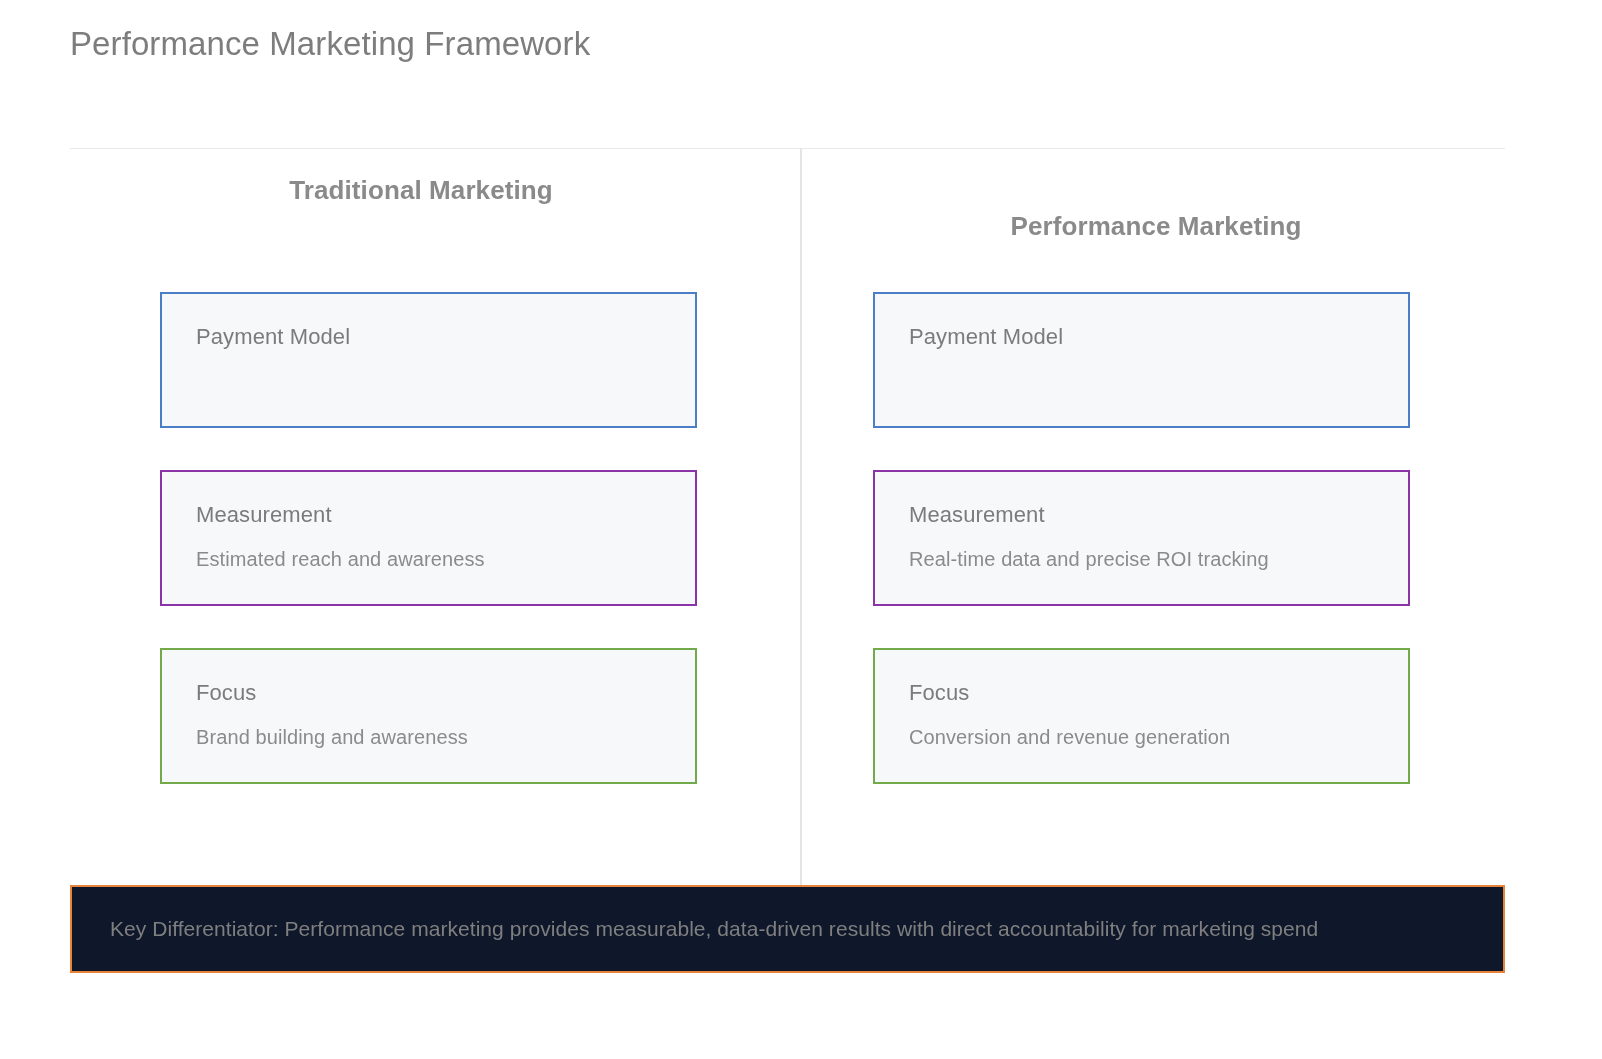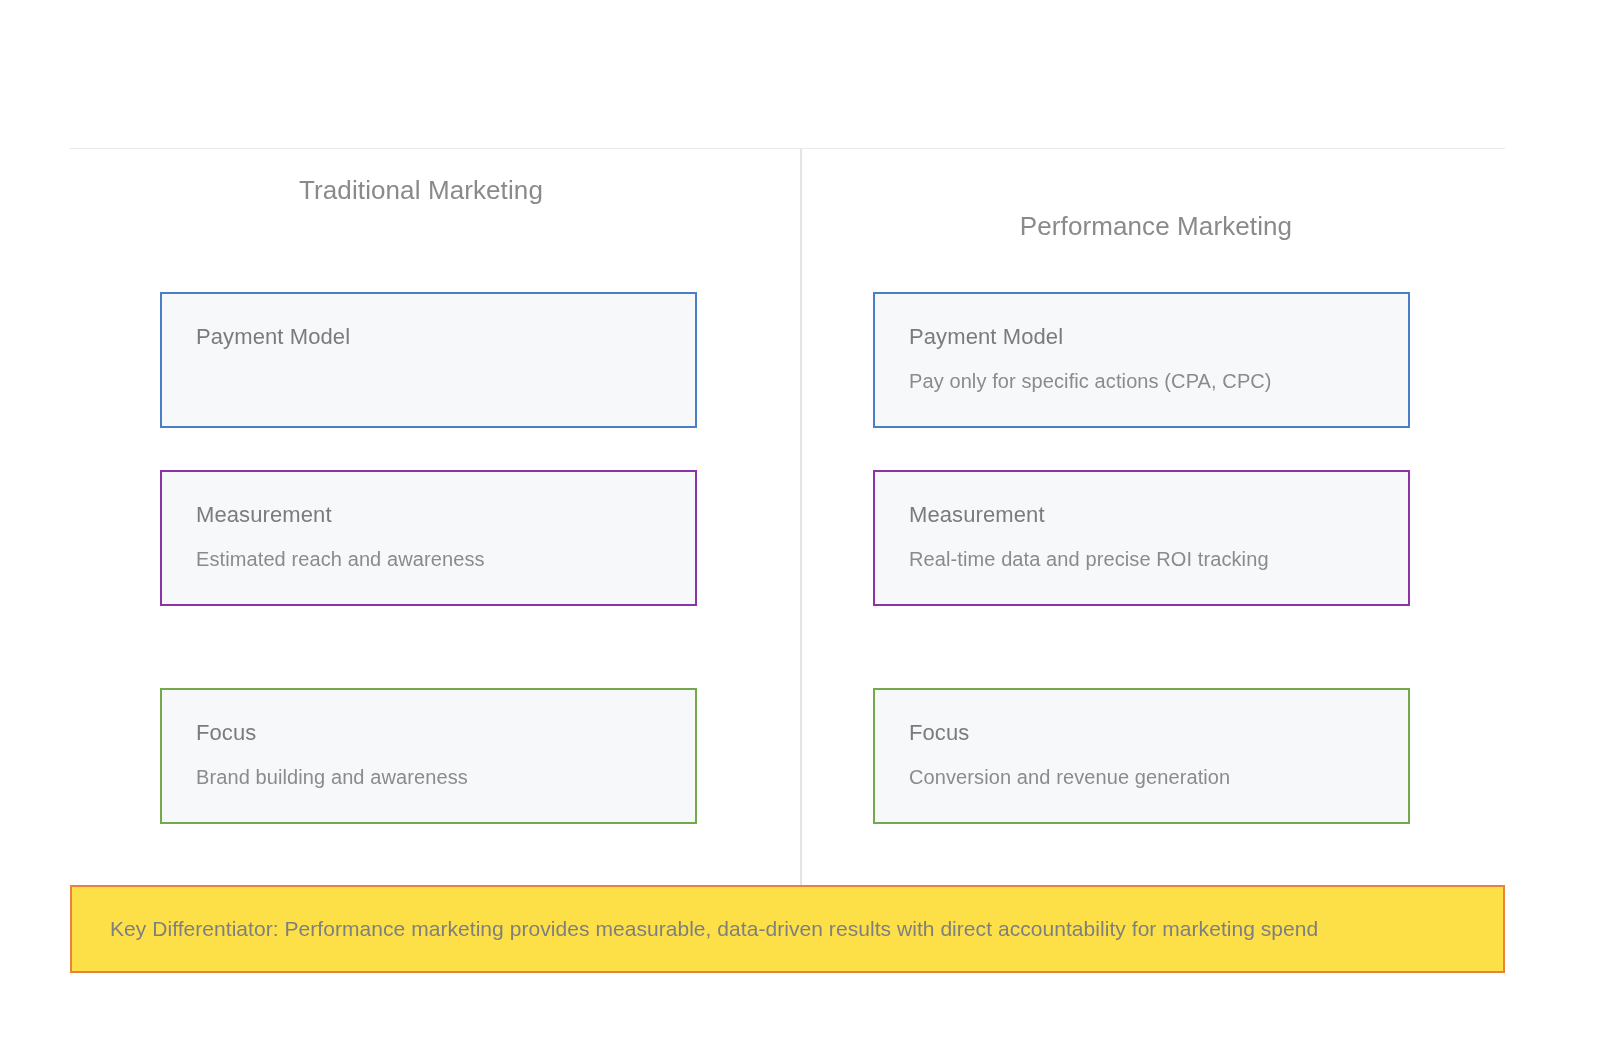--- a/index.html
+++ b/index.html
@@ -60,21 +60,21 @@
   }
   .column-left  { left: 70px; }
   .column-right { left: 783px; }
 
   .column-heading {
     position: absolute;
     top: 26px;
     width: 100%;
     text-align: center;
     font-size: 26px;
-    font-weight: 400;
+    font-weight: 700;
     color: #8a8a8a;
     letter-spacing: 0.1px;
     white-space: nowrap;
   }
   .column-left .column-heading  { left: -14px; }
   .column-right .column-heading { left: 8px; margin-top: 36px; }
 
   
   .card {
     position: absolute;
@@ -82,21 +82,21 @@
     height: 136px;
     background: #f6f8fa;
     border: 2px solid #999;
     padding: 32px 0 0 34px;
   }
   .column-left  .card { left: 90px; }
   .column-right .card { left: 90px; }
 
   .card-row-0 { top: 143px; }
   .card-row-1 { top: 321px; }
-  .card-row-2 { top: 499px; margin-top: 40px; }
+  .card-row-2 { top: 499px; }
 
   .card-blue   { border-color: #4a7fc8; }
   .card-purple { border-color: #8a34a8; }
   .card-green  { border-color: #72a94a; }
 
   .card-title {
     font-size: 22px;
     font-weight: 400;
     color: #7b7b7b;
     line-height: 1;
@@ -114,41 +114,42 @@
     white-space: nowrap;
   }
 
   
   .key-banner {
     position: absolute;
     left: 70px;
     top: 885px;
     width: 1435px;
     height: 88px;
-    background: #fde047;
+    background: #0f172a;
     border: 2px solid #e8833a;
   }
 
   .key-banner-text {
     position: absolute;
     left: 38px;
     top: 31px;
     font-size: 21px;
     font-weight: 400;
     color: #7f7f7f;
     line-height: 1;
     letter-spacing: 0.05px;
     white-space: nowrap;
   }
 </style>
 </head>
 <body>
 
 <div class="page">
 
+  <div class="page-title">Performance Marketing Framework</div>
 
   <div class="top-rule"></div>
   <div class="column-divider"></div>
 
   <div class="column column-left">
     <div class="column-heading">Traditional Marketing</div>
 
     <div class="card card-blue card-row-0">
       <div class="card-title">Payment Model</div>
     </div>
@@ -162,21 +163,20 @@
       <div class="card-title">Focus</div>
       <div class="card-desc">Brand building and awareness</div>
     </div>
   </div>
 
   <div class="column column-right">
     <div class="column-heading">Performance Marketing</div>
 
     <div class="card card-blue card-row-0">
       <div class="card-title">Payment Model</div>
-      <div class="card-desc">Pay only for specific actions (CPA, CPC)</div>
     </div>
 
     <div class="card card-purple card-row-1">
       <div class="card-title">Measurement</div>
       <div class="card-desc">Real-time data and precise ROI tracking</div>
     </div>
 
     <div class="card card-green card-row-2">
       <div class="card-title">Focus</div>
       <div class="card-desc">Conversion and revenue generation</div>

